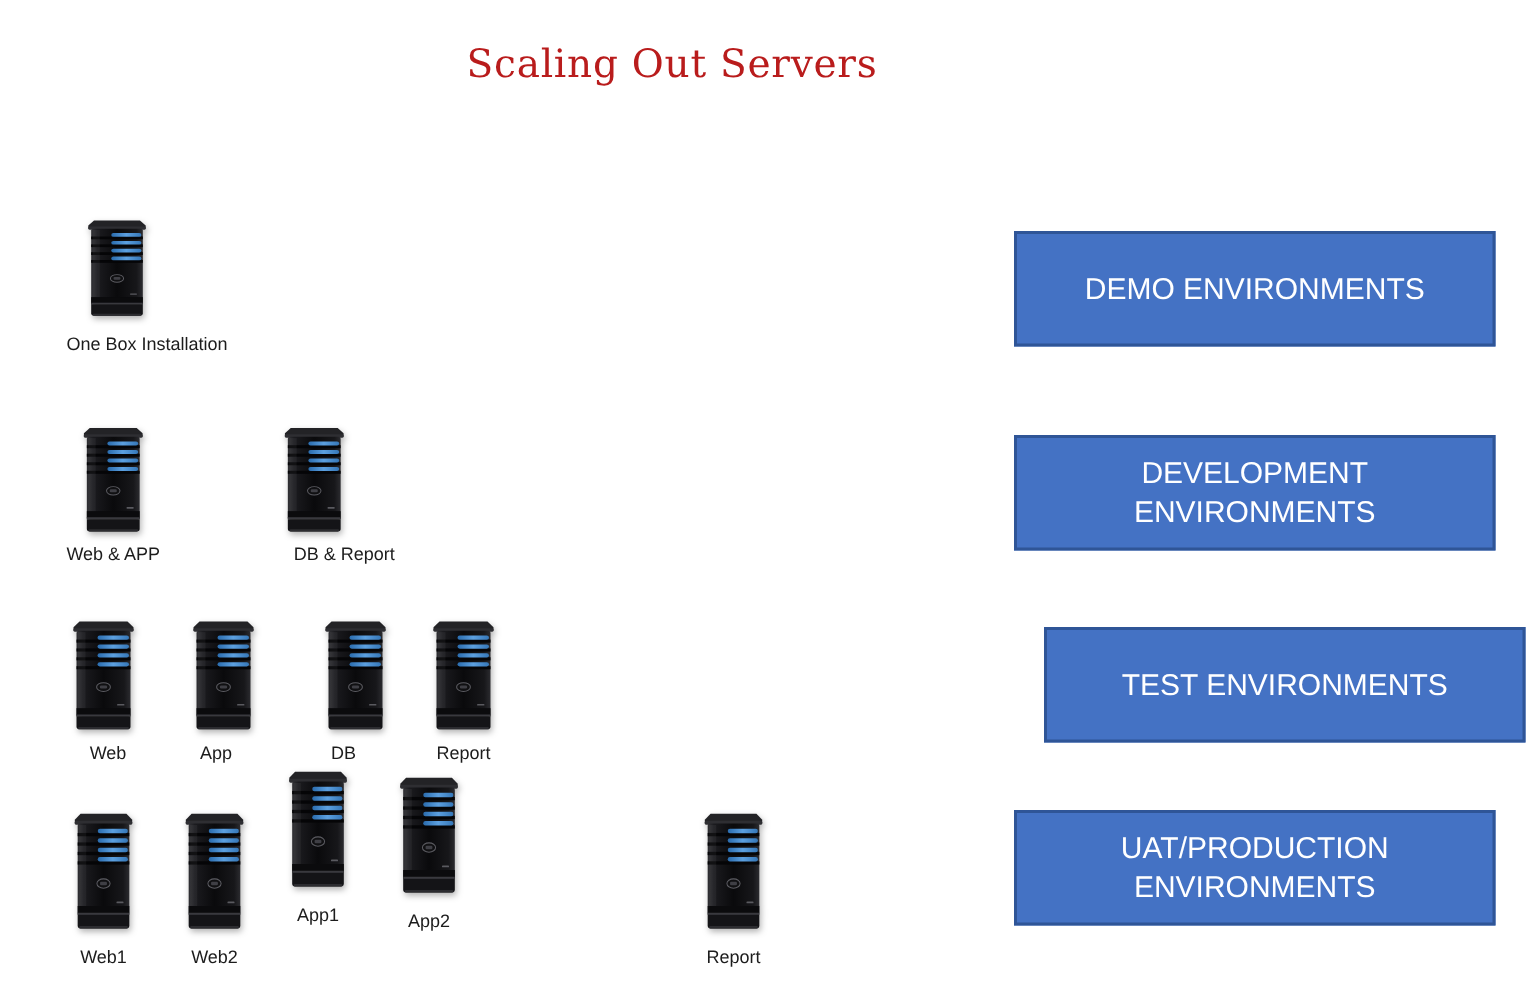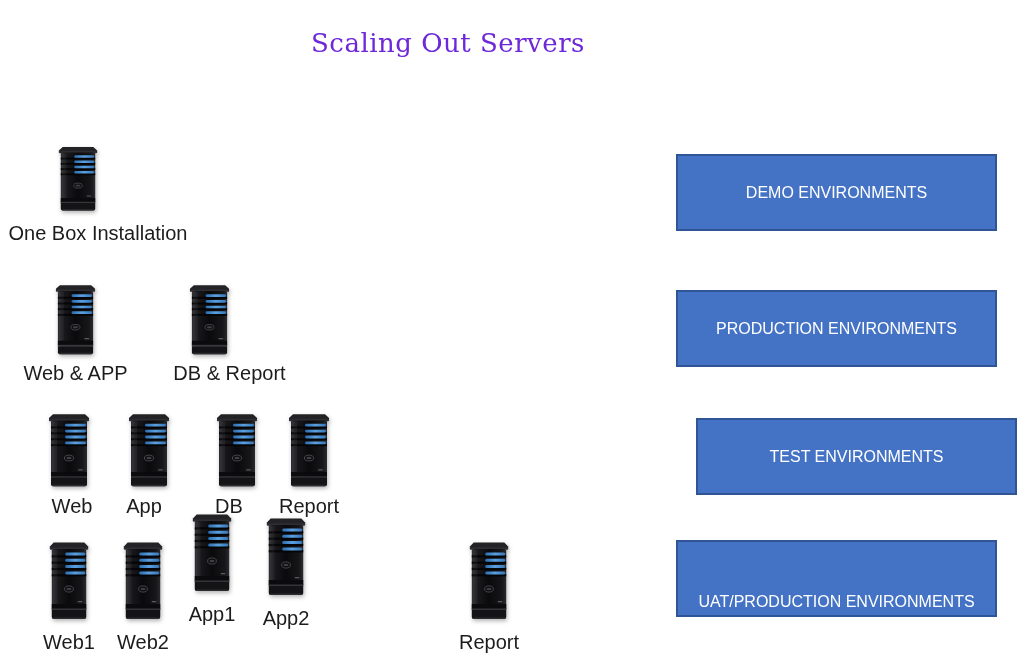--- a/index.html
+++ b/index.html
@@ -14,68 +14,68 @@
 
   .title {
     position: absolute;
     left: 148px; top: 28px; width: 600px;
     margin: 0;
     text-align: center;
     font-family: "DejaVu Serif", serif;
     font-weight: 400;
     font-size: 26px;
     letter-spacing: 0.5px;
-    color: #6d28d9;
+    color: #b91c1c;
   }
 
   
   .cell {
     position: absolute;
     width: var(--iw);
   }
   .cell svg.srv {
     display: block;
     width: var(--iw);
     height: var(--ih);
     filter: drop-shadow(1px 2px 2px rgba(0,0,0,0.30));
   }
   .srv-label {
     position: absolute;
     top: calc(var(--ih) + var(--gap, 6px));
     left: 50%;
     transform: translateX(calc(-50% + var(--lox, 0px)));
     white-space: nowrap;
-    font-size: 20px;
+    font-size: 12px;
     color: #1c1c1c;
   }
 
   
   .env-box {
     position: absolute;
     left: 676px;
     width: 321px;
     height: 77px;
     box-sizing: border-box;
     background: #4472C4;
     border: 2px solid #2F5597;
     display: flex;
     align-items: center;
     justify-content: center;
   }
   .env-box .env-label {
     width: 282px;
     text-align: center;
     color: #ffffff;
-    font-size: 16px;
+    font-size: 20px;
     line-height: 26px;
   }
   .env-demo { top: 154px; }
   .env-dev  { top: 290px; }
   .env-test { top: 418px; margin-left: 20px; }
-  .env-uat  { top: 540px; align-items: flex-end; }
+  .env-uat  { top: 540px; }
 
   .hidden-defs { position: absolute; width: 0; height: 0; }
 </style>
 </head>
 <body>
 
 <div class="canvas">
 
   <svg class="hidden-defs" aria-hidden="true">
     <defs>
@@ -190,21 +190,21 @@
     <svg class="srv" viewBox="0 0 46 82" preserveAspectRatio="none">
         <use href="#server-tower"></use>
       </svg>
     <div class="srv-label">Report</div>
   </div>
 
   <div class="env-box env-demo">
     <div class="env-label">DEMO ENVIRONMENTS</div>
   </div>
   <div class="env-box env-dev">
-    <div class="env-label">PRODUCTION ENVIRONMENTS</div>
+    <div class="env-label">DEVELOPMENT ENVIRONMENTS</div>
   </div>
   <div class="env-box env-test">
     <div class="env-label">TEST ENVIRONMENTS</div>
   </div>
   <div class="env-box env-uat">
     <div class="env-label">UAT/PRODUCTION ENVIRONMENTS</div>
   </div>
 
 </div>
 

